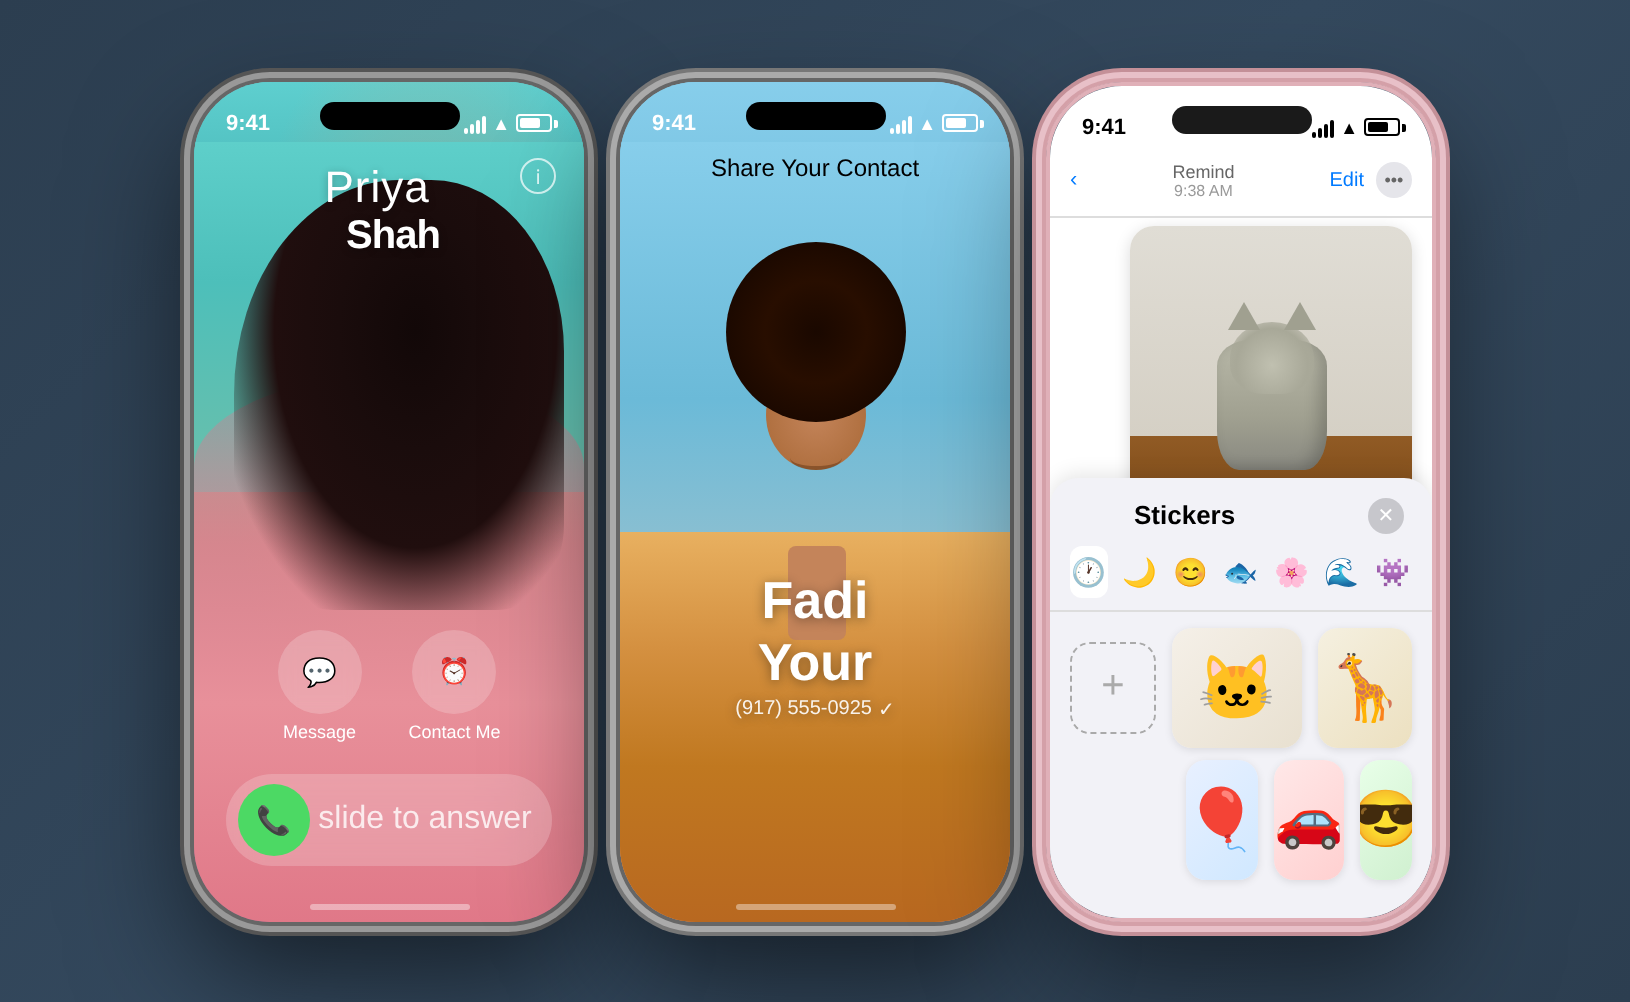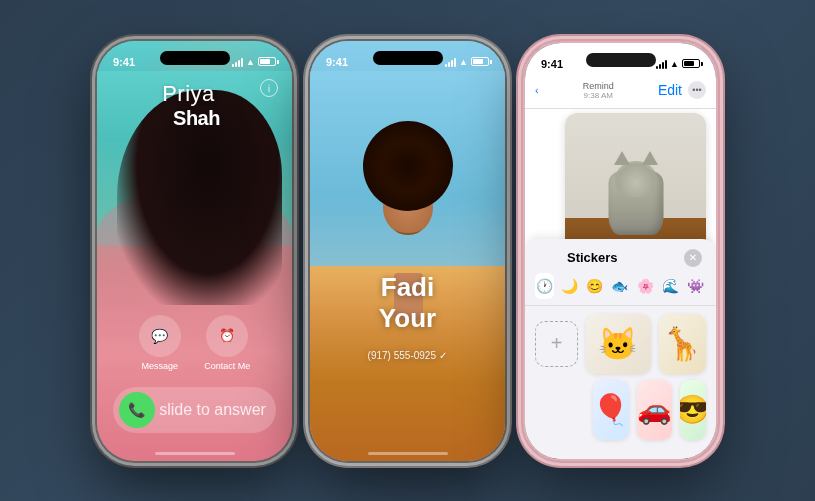--- a/index.html
+++ b/index.html
@@ -263,21 +263,21 @@
 
     .phone2-name-last {
       font-size: 26px;
       font-weight: 700;
       display: block;
     }
 
     .phone2-phone-num {
       font-size: 10px;
       color: rgba(255,255,255,0.9);
-      margin-top: 16px;
+      margin-top: 2px;
       display: flex;
       align-items: center;
       justify-content: center;
       gap: 3px;
     }
 
     .phone2-buttons {
       position: absolute;
       bottom: 40px;
       left: 0;
@@ -342,21 +342,21 @@
     }
 
     .phone3-right-icons {
       display: flex;
       align-items: center;
       gap: 6px;
     }
 
     .phone3-edit {
       color: #007aff;
-      font-size: 14px;
+      font-size: 10px;
     }
 
     .phone3-more-btn {
       width: 18px;
       height: 18px;
       border-radius: 50%;
       background: #e5e5ea;
       display: flex;
       align-items: center;
       justify-content: center;
@@ -647,20 +647,23 @@
             <div class="signal-bar" style="height:9px;"></div>
           </div>
           <span style="font-size:9px;">▲</span>
           <div class="battery-icon">
             <div class="battery-fill" style="width:70%;"></div>
             <div class="battery-tip"></div>
           </div>
         </div>
       </div>
 
+      <div class="phone2-header">
+        <span>Share Your Contact</span>
+      </div>
 
       <div class="phone2-name">
         <span class="phone2-name-first">Fadi</span>
         <span class="phone2-name-last">Your</span>
         <div class="phone2-phone-num">
           <span>(917) 555-0925</span>
           <span style="font-size:10px;">✓</span>
         </div>
       </div>
 

